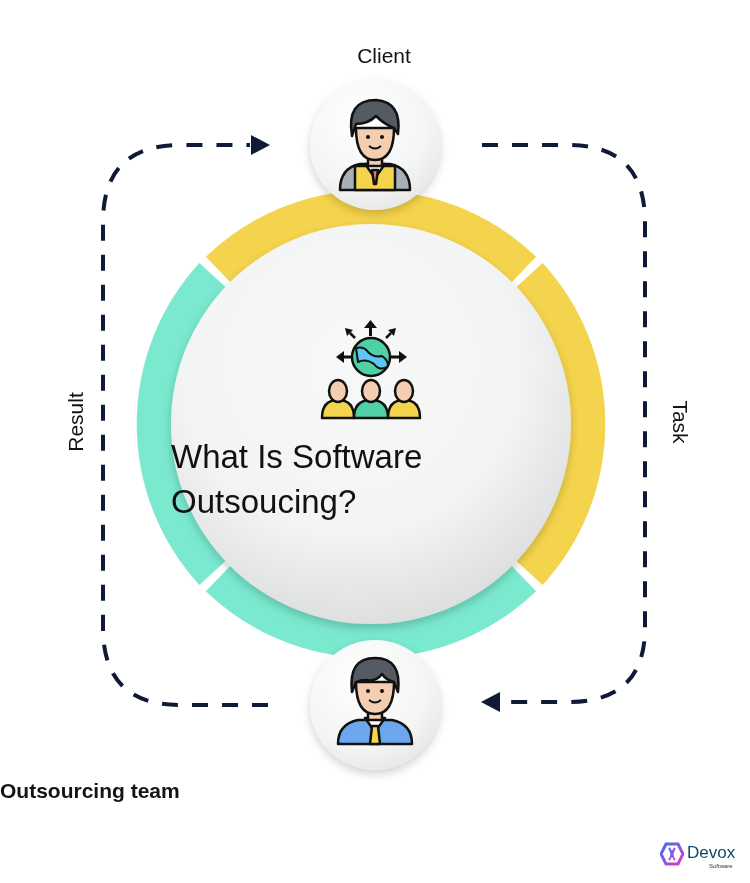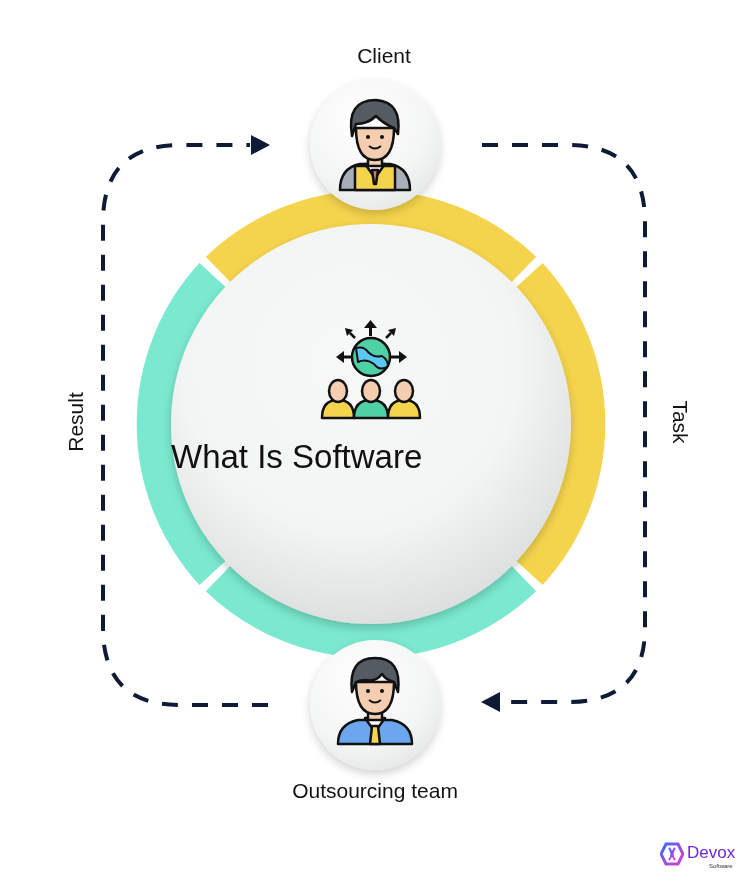--- a/index.html
+++ b/index.html
@@ -1,30 +1,30 @@
 <!DOCTYPE html>
 <html><head>
 <meta charset="utf-8">
 <style>
   html, body { margin:0; padding:0; background:#ffffff; }
   body { width:750px; height:883px; position:relative; overflow:hidden; font-family:"Liberation Sans", sans-serif; }
   .abs { position:absolute; }
   .label { color:#141414; font-size:21px; white-space:nowrap; }
   #client-label { left:9px; width:750px; top:44px; text-align:center; }
-  #team-label { left:0; width:750px; top:779px; text-align:center; }
+  #team-label { left:0; width:750px; top:779px; text-align:left;font-weight:bold; }
   #result-label { left:36px; top:410px; width:80px; text-align:center; transform:rotate(-90deg); transform-origin:center; }
   #task-label { left:640px; top:410px; width:80px; text-align:center; transform:rotate(90deg); transform-origin:center; }
   #title { left:171px; width:400px; top:434px; font-size:33px; line-height:45px; color:#111; font-weight:500; }
   .avatar-circle { width:130px; height:130px; border-radius:50%;
     background:radial-gradient(circle at 40% 30%, #ffffff 0%, #f4f5f5 55%, #dcdddd 100%);
     box-shadow:0 4px 10px rgba(0,0,0,0.18); }
   #client-circle { left:310px; top:80px; }
   #team-circle { left:310px; top:640px; }
   #logo { left:660px; top:842px; }
-  #logo-text { left:687px; top:843px; font-size:17px; color:#6d28d9; }
+  #logo-text { left:687px; top:843px; font-size:17px; color:#0c4a6e; }
   #logo-sub { left:709px; top:863px; font-size:6px; color:#333; }
 </style>
 </head>
 <body>
 
 <svg class="abs" style="left:0;top:0" width="750" height="883">
   <defs>
     <radialGradient id="centerGrad" cx="45%" cy="35%" r="70%">
       <stop offset="0%" stop-color="#f7f8f8"></stop>
       <stop offset="60%" stop-color="#f3f4f4"></stop>
@@ -114,20 +114,21 @@
     <path d="M 59 60 Q 65 65 71 60" stroke="#111" stroke-width="2" fill="none"></path>
   </svg>
 </div>
 <div id="team-label" class="abs label">Outsourcing team</div>
 
 <div id="result-label" class="abs label">Result</div>
 <div id="task-label" class="abs label">Task</div>
 
 <div id="title" class="abs">
   <div>What Is Software</div>
+  <div>Outsoucing?</div>
 </div>
 
 <svg id="logo" class="abs" width="24" height="24" viewBox="0 0 24 24">
   <defs>
       <linearGradient id="lg" x1="0" y1="0" x2="1" y2="1">
         <stop offset="0" stop-color="#3A6BFF"></stop>
         <stop offset="1" stop-color="#E23CC8"></stop>
       </linearGradient>
     </defs>
   <polygon points="6,2 18,2 23,12 18,22 6,22 1,12" fill="none" stroke="url(#lg)" stroke-width="3"></polygon>

